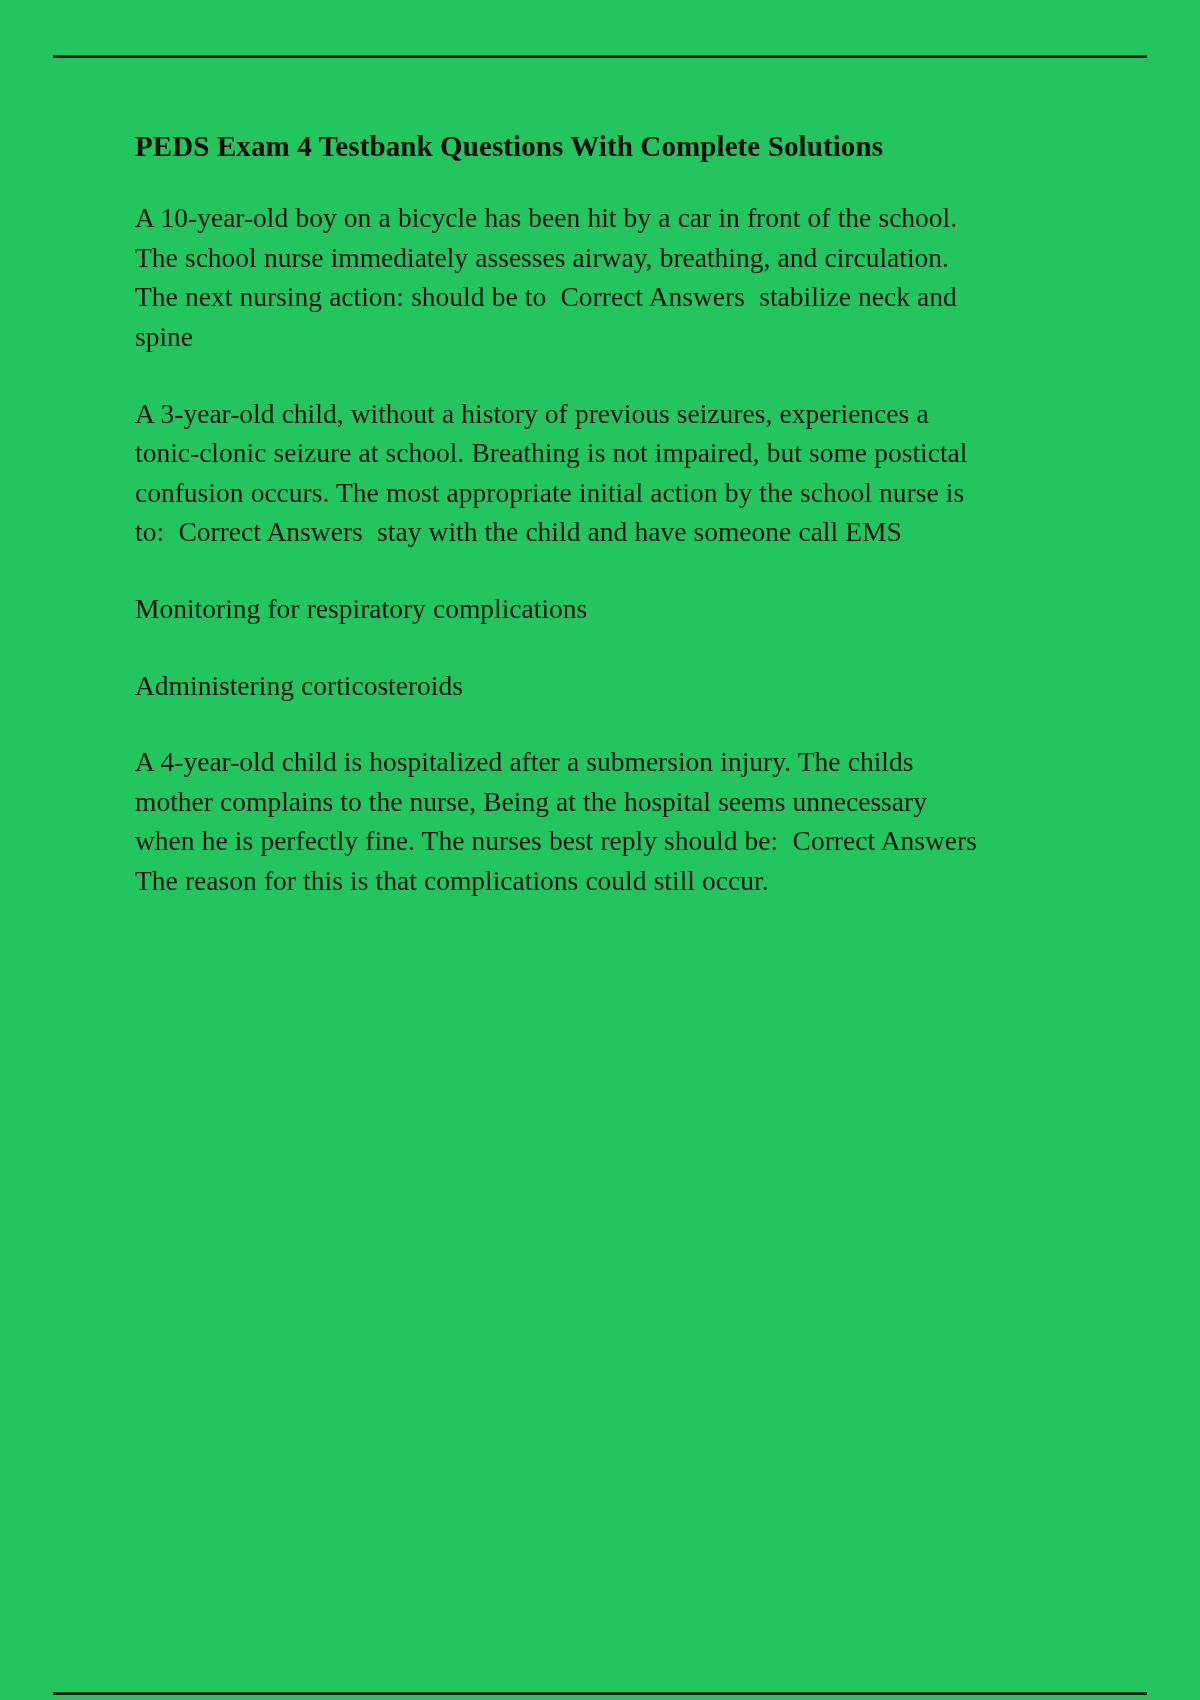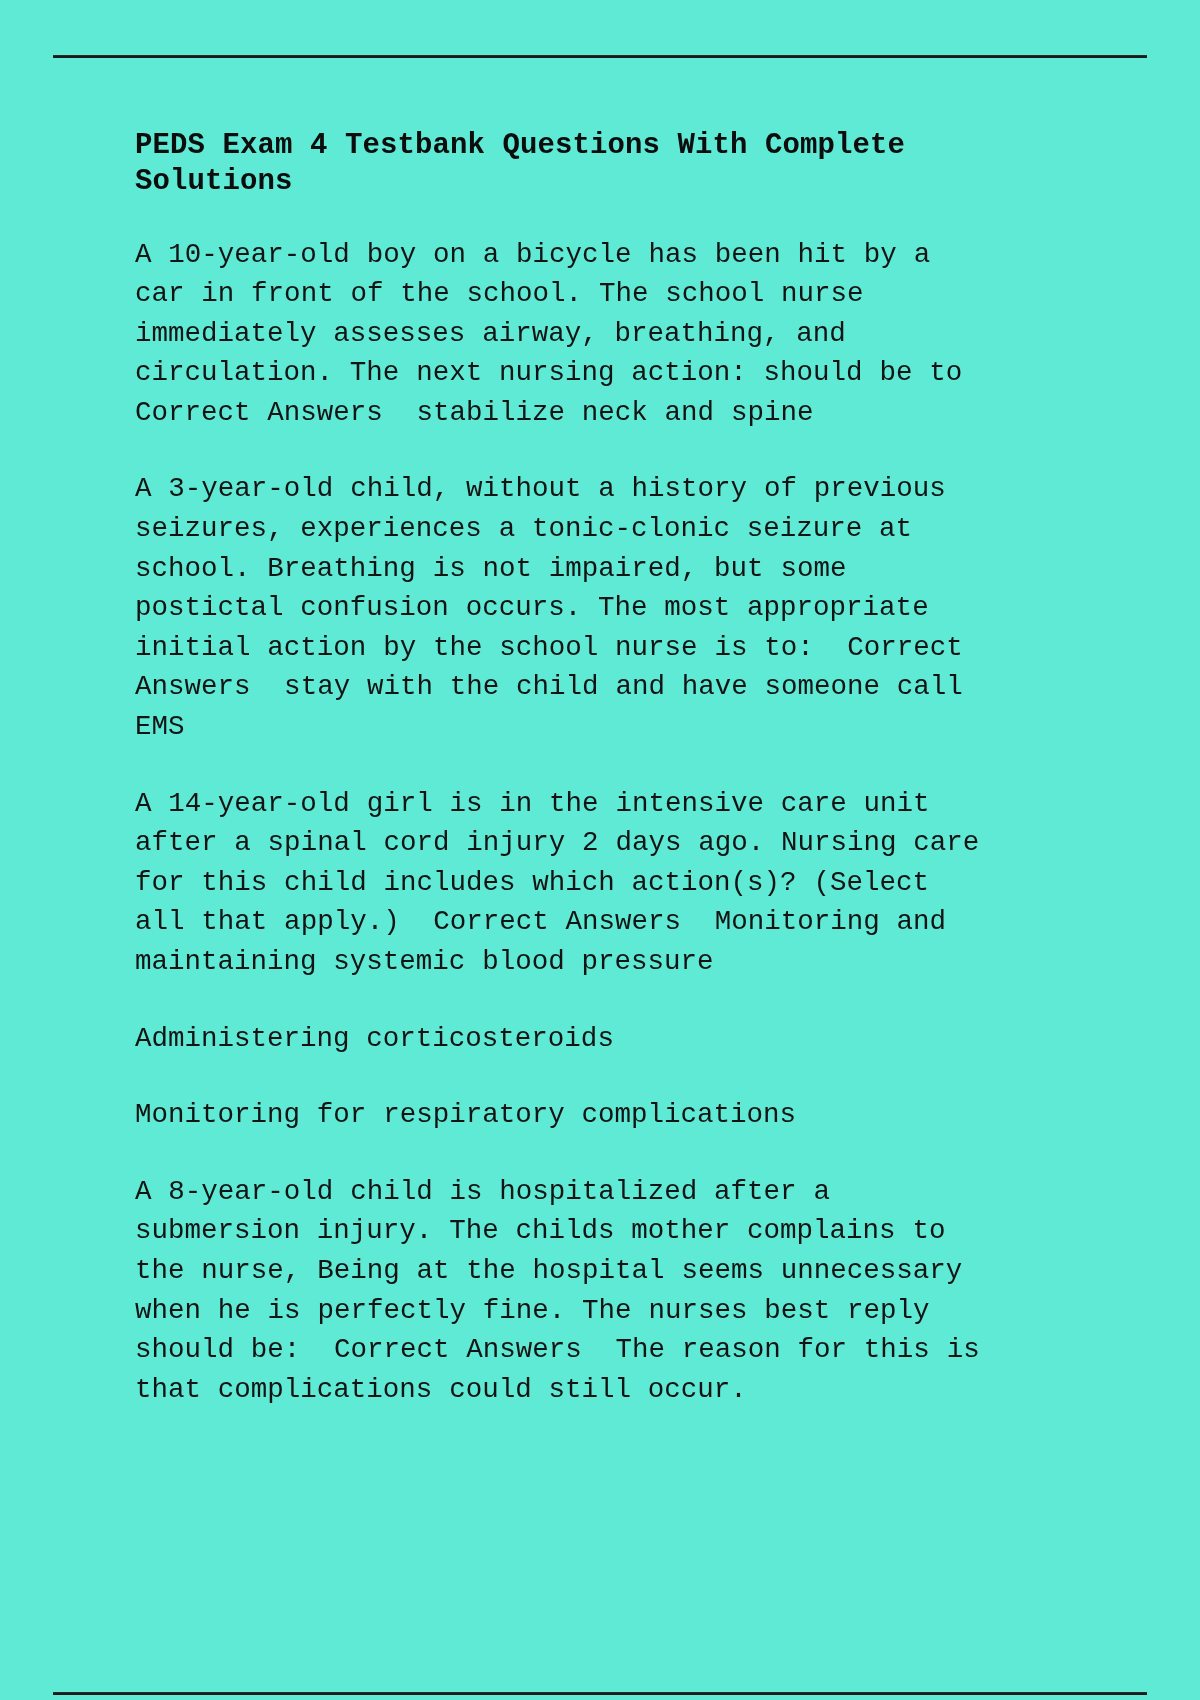--- a/index.html
+++ b/index.html
@@ -14,22 +14,21 @@
     position: relative;
     overflow: hidden;
     font-family: "Liberation Serif", "DejaVu Serif", serif;
     color: #111111;
     -webkit-font-smoothing: antialiased;
   }
 
   .page {
     position: absolute;
     inset: 0;
-    background: #5eead4;
-    font-family: Liberation Mono, monospace;
+    background: #22c55e;
   }
 
   .rule {
     position: absolute;
     left: 53px;
     width: 1094px;
     height: 3px;
     background: #1a1a1a;
     border-top: 1px solid #2b2b2b;
     box-sizing: border-box;
@@ -72,26 +71,25 @@
   <div class="rule rule-top"></div>
 
   <div class="content">
 
     <h1 class="doc-title">PEDS Exam 4 Testbank Questions With Complete Solutions</h1>
 
     <p class="para">A 10-year-old boy on a bicycle has been hit by a car in front of the school. The school nurse immediately assesses airway, breathing, and circulation. The next nursing action: should be to  Correct Answers  stabilize neck and spine</p>
 
     <p class="para">A 3-year-old child, without a history of previous seizures, experiences a tonic-clonic seizure at school. Breathing is not impaired, but some postictal confusion occurs. The most appropriate initial action by the school nurse is to:  Correct Answers  stay with the child and have someone call EMS</p>
 
-    <p class="para">A 14-year-old girl is in the intensive care unit after a spinal cord injury 2 days ago. Nursing care for this child includes which action(s)? (Select all that apply.)  Correct Answers  Monitoring and maintaining systemic blood pressure</p>
+
+    <p class="para">Monitoring for respiratory complications</p>
 
     <p class="para">Administering corticosteroids</p>
 
-    <p class="para">Monitoring for respiratory complications</p>
-
-    <p class="para">A 8-year-old child is hospitalized after a submersion injury. The childs mother complains to the nurse, Being at the hospital seems unnecessary when he is perfectly fine. The nurses best reply should be:  Correct Answers  The reason for this is that complications could still occur.</p>
+    <p class="para">A 4-year-old child is hospitalized after a submersion injury. The childs mother complains to the nurse, Being at the hospital seems unnecessary when he is perfectly fine. The nurses best reply should be:  Correct Answers  The reason for this is that complications could still occur.</p>
 
 
   </div>
 
   <div class="rule rule-bottom"></div>
 
 </div>
 
 </body></html>

